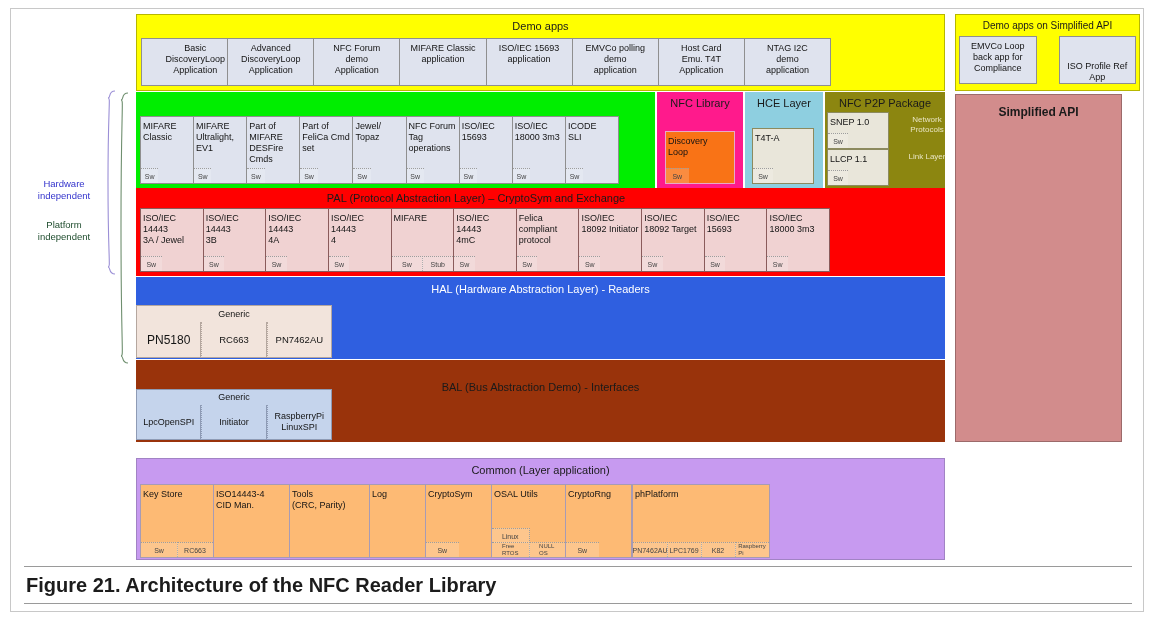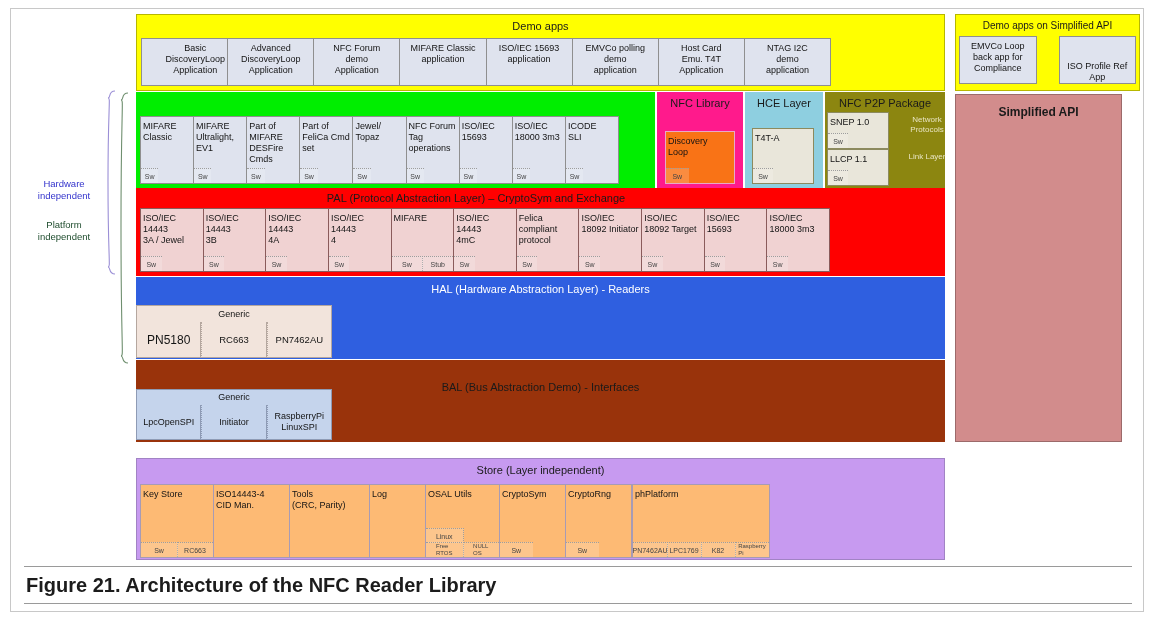--- a/index.html
+++ b/index.html
@@ -252,45 +252,45 @@
   <div class="abs ctr banner" style="left:136px;top:379px;width:809px;height:16px;color:#1a1a1a;">BAL (Bus Abstraction Demo) - Interfaces</div>
   <div class="abs" style="left:136px;top:389px;width:196px;height:50px;background:#c5d4ec;border:1px solid #8e9bb5;"></div>
   <div class="abs ctr" style="left:136px;top:390px;width:196px;height:14px;font-size:9px;color:#141414;">Generic</div>
   <div class="abs" id="balRow" style="left:136px;top:405px;width:196px;height:34px;display:flex;">
       <div class="cardblue ctr" style="flex: 1 1 0px; height: 100%; font-size: 9px; line-height: 11px; color: rgb(20, 20, 20); border-left: 1px solid rgb(142, 155, 181); border-top: none;">LpcOpenSPI</div>
       <div class="cardblue ctr" style="flex: 1 1 0px; height: 100%; font-size: 9px; line-height: 11px; color: rgb(20, 20, 20); border-left: 1px dotted rgb(142, 155, 181); border-top: none;">Initiator</div>
       <div class="cardblue ctr" style="flex: 1 1 0px; height: 100%; font-size: 9px; line-height: 11px; color: rgb(20, 20, 20); border-left: 1px dotted rgb(142, 155, 181); border-top: none;">RaspberryPi<br>LinuxSPI</div>
     </div>
 
   <div class="abs" style="left:136px;top:458px;width:809px;height:102px;background:#c79af0;border:1px solid #a183c4;"></div>
-  <div class="abs ctr banner" style="left:136px;top:462px;width:809px;height:16px;">Store (Layer independent)</div>
+  <div class="abs ctr banner" style="left:136px;top:462px;width:809px;height:16px;">Common (Layer application)</div>
   <div class="abs" id="commonRow" style="left:140px;top:484px;width:630px;height:74px;display:flex;">
       <div class="abs cardlav" style="position: relative; flex: 0 0 74px; width: 74px; height: 100%; margin-right: 0px; border-left-width: 1px;">
         <div class="label">Key Store</div>
         <div class="sw" style="left: 0%; width: 50%;">Sw</div>
         <div class="sw swlast" style="left: 50%; width: 50%; border-right: none;">RC663</div>
       </div>
       <div class="abs cardlav" style="position: relative; flex: 0 0 76px; width: 76px; height: 100%; margin-right: 0px; border-left-width: 0px;">
         <div class="label">ISO14443-4<br>CID Man.</div>
       </div>
       <div class="abs cardlav" style="position: relative; flex: 0 0 80px; width: 80px; height: 100%; margin-right: 0px; border-left-width: 0px;">
         <div class="label">Tools<br>(CRC, Parity)</div>
       </div>
       <div class="abs cardlav" style="position: relative; flex: 0 0 56px; width: 56px; height: 100%; margin-right: 0px; border-left-width: 0px;">
         <div class="label">Log</div>
       </div>
+      <div class="abs cardlav" style="position: relative; flex: 0 0 66px; width: 66px; height: 100%; margin-right: 0px; border-left-width: 0px;">
+        <div class="label">CryptoSym</div>
+        <div class="sw swlast" style="left: 0%; width: 50%; border-right: none;">Sw</div>
+      </div>
       <div class="abs cardlav" style="position: relative; flex: 0 0 74px; width: 74px; height: 100%; margin-right: 0px; border-left-width: 0px;">
         <div class="label">OSAL Utils</div>
         <div class="sw swlast" style="bottom: 14px; left: 0px; width: 50%; border-right: 1px dotted rgb(157, 157, 157);">Linux</div>
         <div class="sw" style="left: 0%; width: 50%; line-height: 7px; font-size: 6px;">Free<br>RTOS</div>
         <div class="sw swlast" style="left: 50%; width: 50%; border-right: none; line-height: 7px; font-size: 6px;">NULL<br>OS</div>
-      </div>
-      <div class="abs cardlav" style="position: relative; flex: 0 0 66px; width: 66px; height: 100%; margin-right: 0px; border-left-width: 0px;">
-        <div class="label">CryptoSym</div>
-        <div class="sw swlast" style="left: 0%; width: 50%; border-right: none;">Sw</div>
       </div>
       <div class="abs cardlav" style="position: relative; flex: 0 0 66px; width: 66px; height: 100%; margin-right: 0px; border-left-width: 0px;">
         <div class="label">CryptoRng</div>
         <div class="sw swlast" style="left: 0%; width: 50%; border-right: none;">Sw</div>
       </div>
       <div class="abs cardlav" style="position: relative; flex: 0 0 138px; width: 138px; height: 100%; margin-right: 0px; border-left: 1px solid rgb(167, 155, 181);">
         <div class="label">phPlatform</div>
         <div class="sw" style="left: 0%; width: 25%;">PN7462AU</div>
         <div class="sw" style="left: 25%; width: 25%;">LPC1769</div>
         <div class="sw" style="left: 50%; width: 25%;">K82</div>

